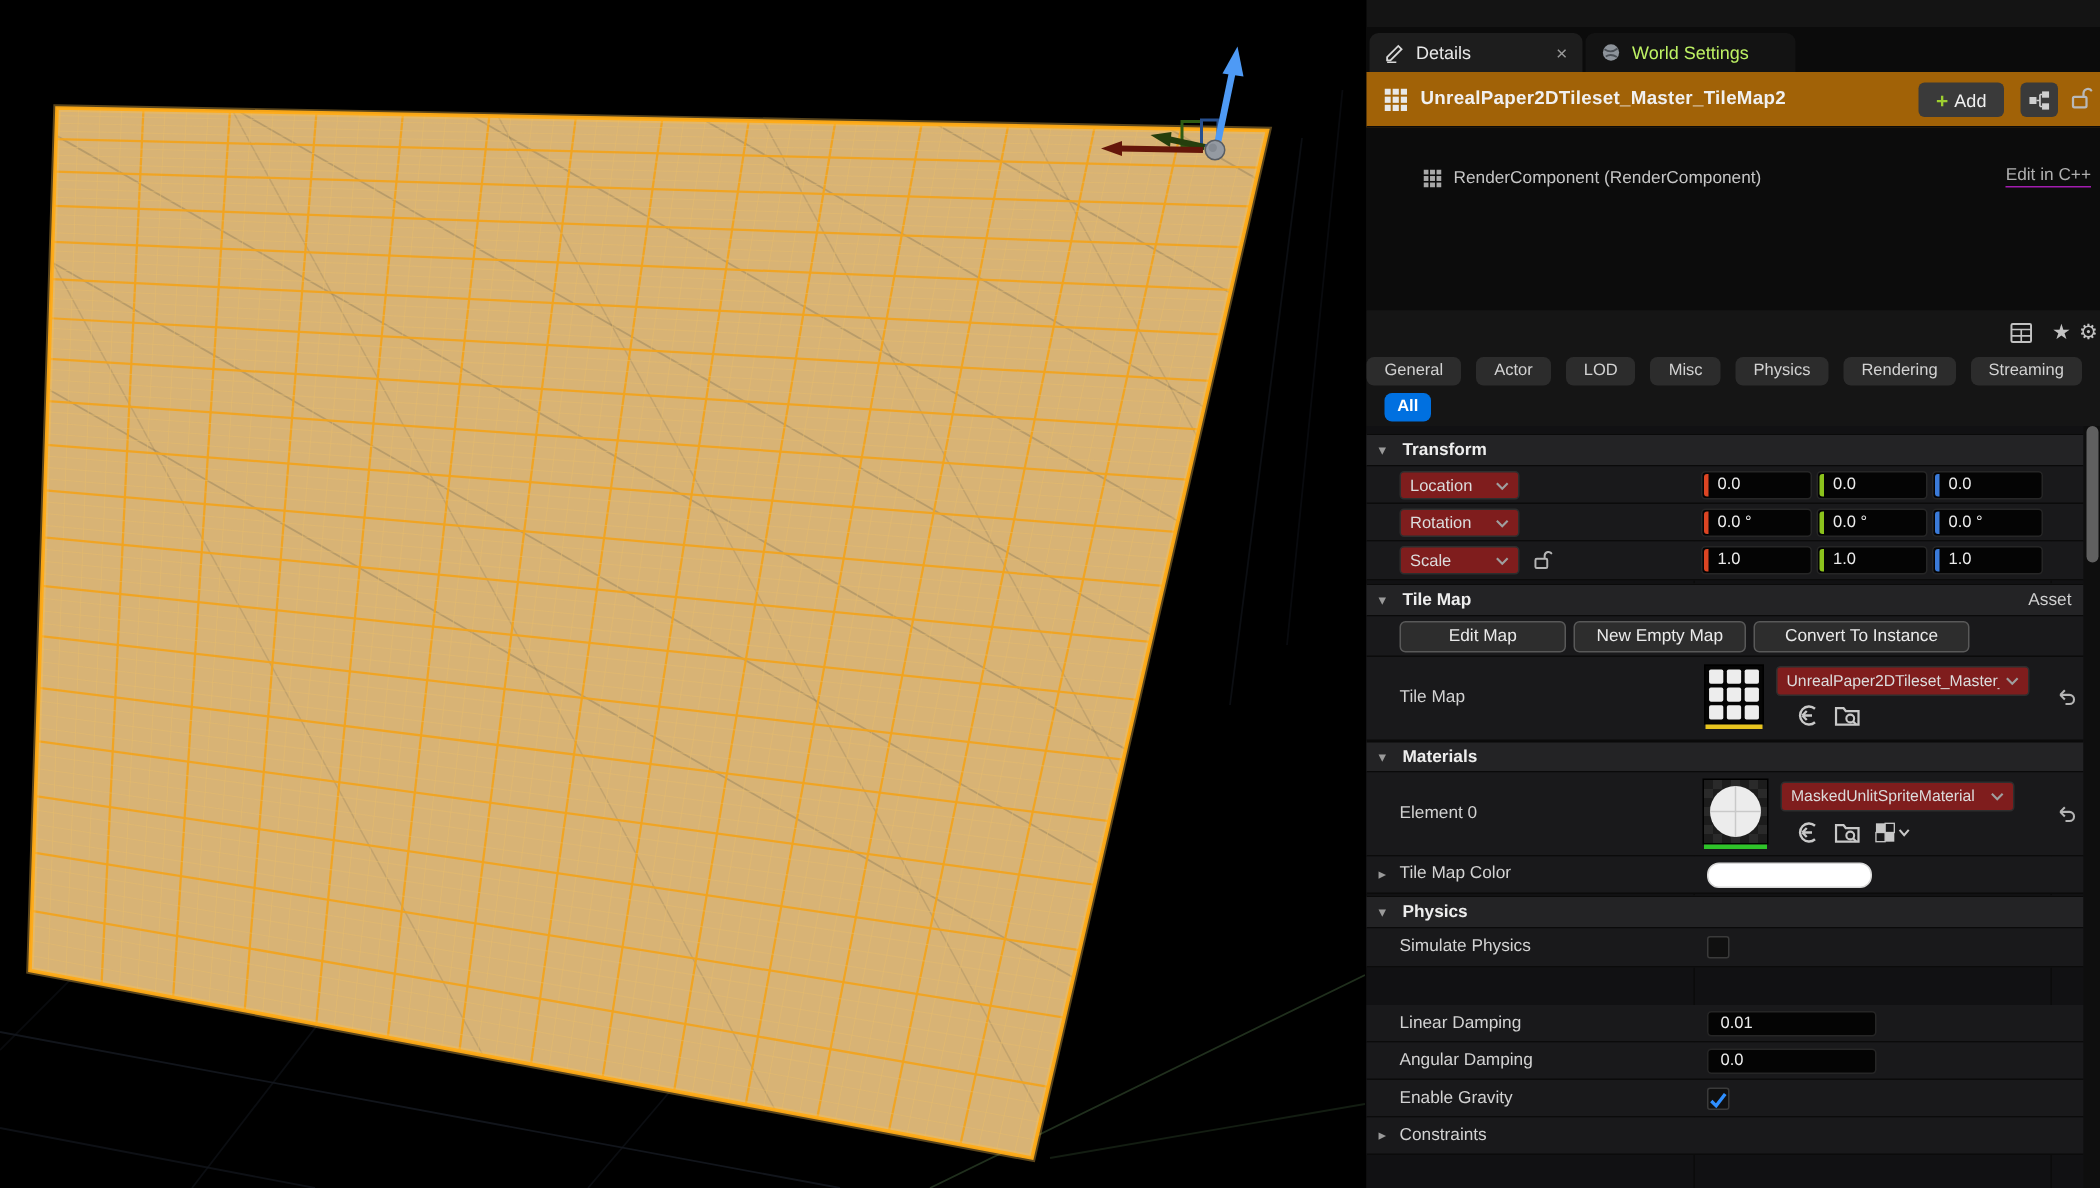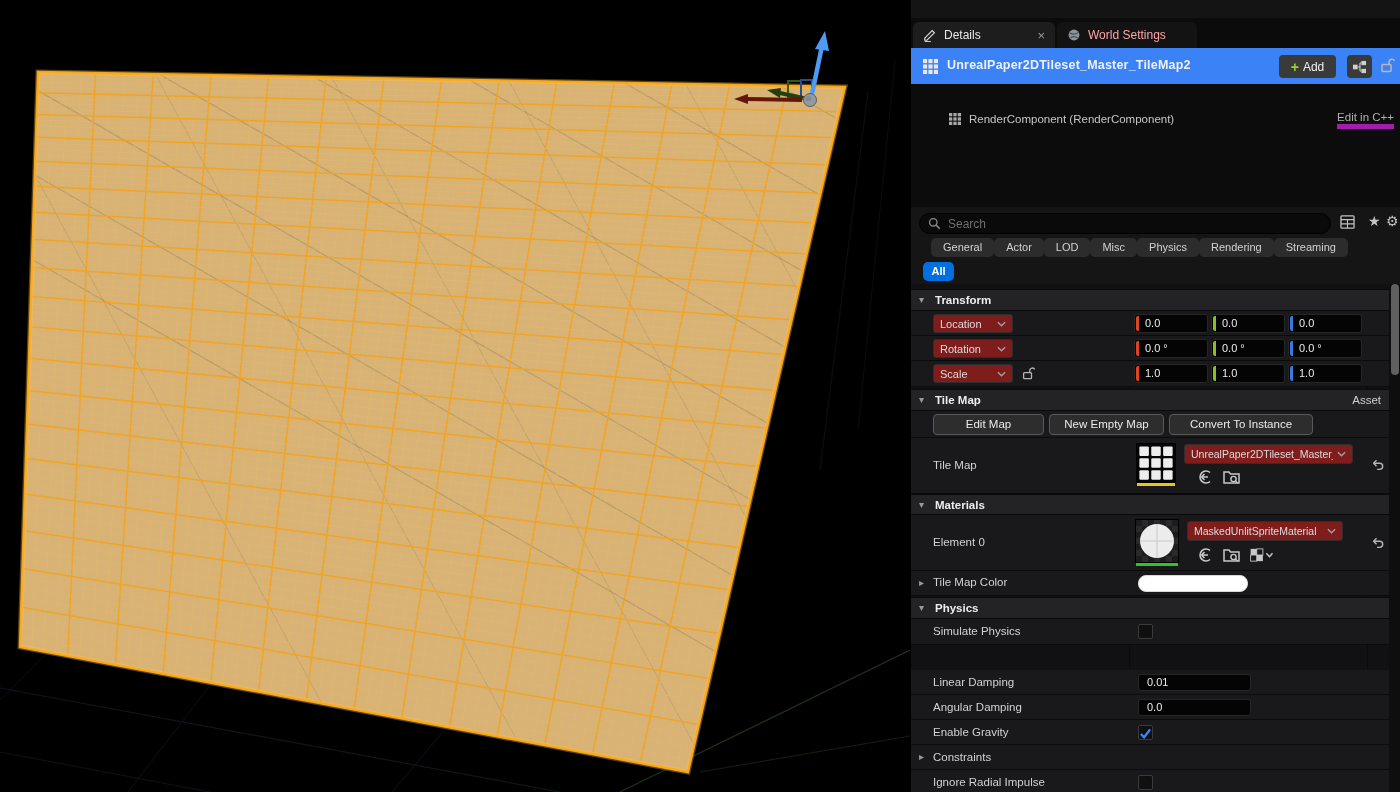--- a/index.html
+++ b/index.html
@@ -13,56 +13,56 @@
   .viewport { position:absolute; left:0; top:0; width:910px; height:792px; background:#000; }
   .viewport svg { display:block; }
 
   
   .panel { position:absolute; left:910px; top:0; width:490px; height:792px; background:#141414; border-left:1px solid #000; }
 
   .statusbar { position:absolute; left:0; top:0; width:490px; height:18px; background:#1e1e1e; border-bottom:1px solid #101010; }
   .statusbar span { position:absolute; left:12px; top:2px; font-size:12px; color:#d5d5d5; }
 
   .tabbar { position:absolute; left:0; top:18px; width:490px; height:30px; background:#0b0b0b; }
-  .tab { position:absolute; top:4px; height:26px; display:flex; align-items:center; padding:0 10px; border-radius:6px 6px 0 0; color:#fca5a5; font-size:12px; }
+  .tab { position:absolute; top:4px; height:26px; display:flex; align-items:center; padding:0 10px; border-radius:6px 6px 0 0; color:#bef264; font-size:12px; }
   .tab.active { left:2px; width:142px; background:#1d1d1d; color:#e8e8e8; }
   .tab.inactive { left:146px; width:140px; background:#131313; }
   .tab .icn { margin-right:7px; flex:none; }
   .tab .closex { margin-left:auto; color:#9a9a9a; font-size:13px; line-height:1; }
 
-  .titlerow { position:absolute; left:0; top:48px; width:490px; height:37px; background:#3b82f6; border-bottom:1px solid #0a0a0a; }
+  .titlerow { position:absolute; left:0; top:48px; width:490px; height:37px; background:#a16207; border-bottom:1px solid #0a0a0a; }
   .titlerow .gicon { position:absolute; left:12px; top:11px; color:#e8e8e8; }
   .titlerow .title { position:absolute; left:36px; top:10px; font-size:12.5px; font-weight:700; color:#f0f0f0; letter-spacing:.2px; }
   .addbtn { position:absolute; left:368px; top:7px; width:57px; height:23px; background:#3a3a3a; border-radius:4px; display:flex; align-items:center; justify-content:center; gap:4px; }
   .addbtn .plus { color:var(--add-green); font-size:14px; font-weight:700; line-height:1; }
   .addbtn .lbl { color:#f0f0f0; font-size:12px; }
   .iconbtn { position:absolute; left:436px; top:7px; width:25px; height:23px; background:#3a3a3a; border-radius:4px; display:flex; align-items:center; justify-content:center; color:#cfcfcf; }
   .lockbtn { position:absolute; left:468px; top:9px; color:#b9b9b9; }
 
   .tree { position:absolute; left:0; top:85px; width:490px; height:122px; background:#0c0c0c; }
   .trow { position:absolute; left:0; width:490px; height:22px; display:flex; align-items:center; font-size:11.5px; }
   .trow.selected { top:1px; background:var(--selection); color:#fff; }
   .trow.selected .stripe { position:absolute; left:0; top:0; width:3px; height:22px; background:#4a84c4; }
   .trow.selected .gicon { margin-left:10px; color:#f2f2f2; }
   .trow.selected .tlabel { margin-left:8px; }
   .trow.child { top:23px; color:#c6c6c6; }
   .trow.child .gicon { margin-left:38px; color:#a8a8a8; }
   .trow.child .tlabel { margin-left:8px; }
-  .editcpp { position:absolute; right:7px; top:3px; color:#b0b0b0; font-size:11.5px; border-bottom:5px solid #a21caf; padding-bottom:1px; }
+  .editcpp { position:absolute; right:7px; top:3px; color:#b0b0b0; font-size:11.5px; border-bottom:1px solid #a21caf; padding-bottom:1px; }
 
   .searcharea { position:absolute; left:0; top:207px; width:490px; height:77px; background:#151515; }
   .searchpill { position:absolute; left:8px; top:6px; width:412px; height:21px; background:#0a0a0a; border:1px solid #000; border-radius:11px; display:flex; align-items:center; padding:0 8px; }
   .searchpill svg { flex:none; color:#8a8a8a; }
   .searchpill input { flex:1; margin-left:7px; background:transparent; border:none; outline:none; color:#cfcfcf; font-size:12px; font-family:"Liberation Sans",sans-serif; }
   .searchpill input::placeholder { color:#6f6f6f; }
   .sicon { position:absolute; top:8px; color:#c2c2c2; }
   .sicon.matrix { left:429px; }
   .sicon.star  { left:457px; font-size:14px; top:6px; }
   .sicon.gear  { left:475px; font-size:14px; top:6px; }
-  .filters { position:absolute; left:20px; top:31px; display:flex; }
+  .filters { position:absolute; left:0; top:31px; display:flex; gap:10px; }
   .pill { height:19px; line-height:19px; padding:0 12px; background:#2c2c2c; border-radius:5px; color:#d2d2d2; font-size:11px; }
   .pill.all { position:absolute; left:12px; top:55px; width:31px; padding:0; text-align:center; background:var(--accent); color:#fff; font-weight:700; }
 
   .pbody { position:absolute; left:0; top:284px; width:490px; height:508px; background:#111113; }
   .vdiv { position:absolute; width:1px; background:#0b0b0b; }
   .vdiv.a { left:218px; top:27px; height:481px; }
   .vdiv.b { left:456px; top:27px; height:481px; }
 
   .sech { position:absolute; left:0; width:478px; height:22px; background:#232325; border-top:1px solid #0a0a0a; border-bottom:1px solid #0a0a0a; }
   .sech .car { position:absolute; left:8px; top:4px; color:#9a9a9a; font-size:10px; }
@@ -359,27 +359,20 @@
               <rect x="5.8" y="11.6" width="4.4" height="4.4"></rect>
               <rect x="11.6" y="11.6" width="4.4" height="4.4"></rect>
             </g>
         </svg>
         <span class="tlabel">RenderComponent (RenderComponent)</span>
         <a class="editcpp">Edit in C++</a>
       </div>
     </div>
 
     <div class="searcharea">
-      <div class="searchpill">
-        <svg class="icn" width="13" height="13" viewBox="0 0 16 16">
-          <circle cx="6.5" cy="6.5" r="4.6" fill="none" stroke="currentColor" stroke-width="1.6"></circle>
-          <path d="M10 10 L14.5 14.5" stroke="currentColor" stroke-width="1.8"></path>
-        </svg>
-        <input placeholder="Search" style="">
-      </div>
       <svg class="sicon matrix icn" width="15" height="14" viewBox="0 0 16 15">
         <rect x="1" y="1" width="14" height="13" rx="1" fill="none" stroke="currentColor" stroke-width="1.4"></rect>
         <path d="M1 5 H15 M8 5 V14 M1 9.5 H15" stroke="currentColor" stroke-width="1.2"></path>
       </svg>
       <span class="sicon star">★</span>
       <span class="sicon gear">⚙</span>
       <div class="filters">
         <span class="pill">General</span>
         <span class="pill">Actor</span>
         <span class="pill">LOD</span>
@@ -571,24 +564,20 @@
             <path d="M2 7.5 L5.5 11 L12 2.5" fill="none" stroke="var(--check-blue)" stroke-width="2.4"></path>
           </svg>
         </span>
       </div>
 
       <div class="prow" style="top:461px;height:25px">
         <span class="caret" style="top:6px">▸</span>
         <span class="plabel" style="top:6px">Constraints</span>
       </div>
 
-      <div class="prow" style="top:486px;height:22px;border-bottom:none">
-        <span class="plabel" style="top:6px">Ignore Radial Impulse</span>
-        <span class="cbox" style="left:227px;top:5px"></span>
-      </div>
 
       <div class="sbtrack">
         <div class="sbthumb"></div>
       </div>
     </div>
 
   </div>
 </div>
 
 </body></html>

